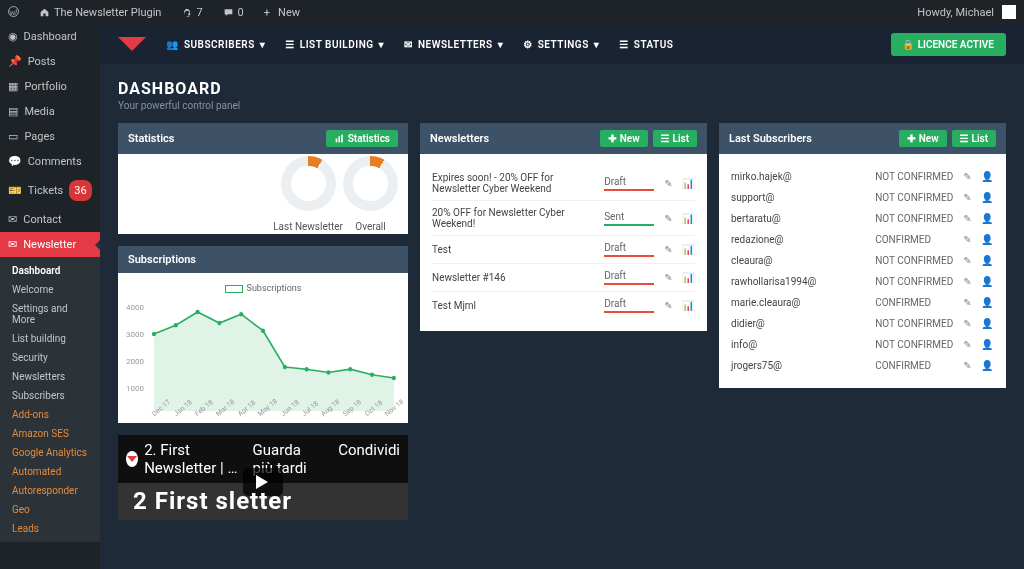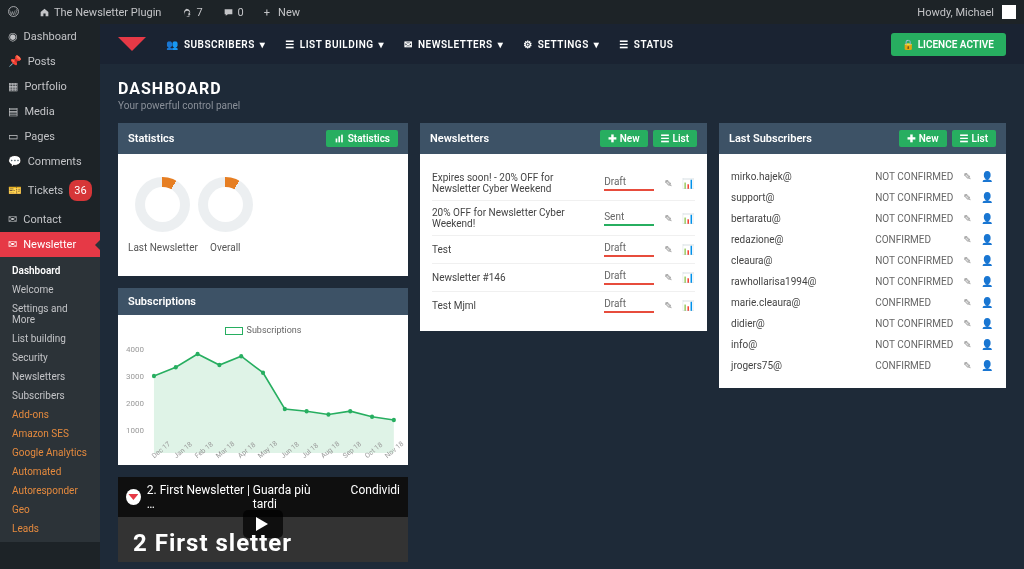--- a/index.html
+++ b/index.html
@@ -26,21 +26,21 @@
 .page-subtitle{font-size:10px;color:#8a9099;margin-top:2px}
 .panels{display:flex;gap:12px;padding:0 18px;align-items:flex-start}
 .col-left{width:290px;display:flex;flex-direction:column;gap:12px}
 .col-mid{width:290px}
 .col-right{width:290px}
 .panel{background:#fff;color:#333;border-radius:0}
 .panel-header{background:#3d5266;color:#fff;padding:7px 10px;display:flex;justify-content:space-between;align-items:center;font-size:11px;font-weight:600}
 .panel-btn{background:#27ae60;color:#fff;padding:3px 8px;border-radius:2px;font-size:10px;display:inline-flex;align-items:center;gap:3px;cursor:pointer}
 .panel-btns{display:flex;gap:5px}
 .panel-body{padding:12px}
-.donuts{display:flex;justify-content:flex-start;padding:23px 10px}
+.donuts{display:flex;justify-content:flex-end;padding:2px 10px}
 .donut-wrap{text-align:center}
 .donut{width:55px;height:55px;border-radius:50%;background:conic-gradient(#e67e22 0 30deg,#eceff1 30deg 360deg);display:flex;align-items:center;justify-content:center;margin:0 auto 10px}
 .donut::after{content:"";width:35px;height:35px;border-radius:50%;background:#fff}
 .donut-label{font-size:10px;color:#555}
 .nl-row{display:flex;justify-content:space-between;align-items:center;padding:6px 0;font-size:10px;color:#444;border-bottom:1px solid #f0f0f0}
 .nl-row:last-child{border:0}
 .nl-title{flex:1;padding-right:8px}
 .nl-status{width:50px;position:relative}
 .nl-status-label{font-size:10px;color:#666;}
 .nl-status-bar{height:2px;margin-top:2px}
@@ -53,21 +53,21 @@
 .sub-icons{display:flex;gap:10px;color:#888}
 .chart-area{padding:10px;position:relative;height:150px}
 .chart-legend{text-align:center;font-size:9px;color:#666;margin-bottom:8px}
 .chart-legend-box{display:inline-block;width:18px;height:8px;border:1px solid #27ae60;margin-right:4px;vertical-align:middle}
 .chart-svg{width:100%;height:110px}
 .y-axis{position:absolute;left:8px;top:30px;font-size:8px;color:#999;display:flex;flex-direction:column;justify-content:space-between;height:90px}
 .x-axis{display:flex;justify-content:space-between;padding:0 25px;font-size:7px;color:#999;transform:rotate(-0deg)}
 .x-axis span{transform:rotate(-40deg);transform-origin:left;white-space:nowrap}
 .doc-panel .panel-body{padding:0}
 .video{position:relative;background:#333;height:85px;overflow:hidden}
-.video-header{position:absolute;top:0;left:0;right:0;background:rgba(0,0,0,.7);padding:6px 8px;display:flex;align-items:center;justify-content:space-between;font-size:12px;color:#fff}
+.video-header{position:absolute;top:0;left:0;right:0;background:rgba(0,0,0,.7);padding:6px 8px;display:flex;align-items:center;justify-content:space-between;font-size:15px;color:#fff}
 .video-header-left{display:flex;align-items:center;gap:6px}
 .video-logo{width:16px;height:16px;background:#fff;border-radius:50%;display:flex;align-items:center;justify-content:center}
 .video-logo-inner{width:10px;height:6px;background:#e63946;clip-path:polygon(0 0,50% 100%,100% 0)}
 .video-title-overlay{position:absolute;bottom:5px;left:15px;font-size:24px;font-weight:700;color:#fff;letter-spacing:1px}
 .play-btn{position:absolute;left:50%;top:55%;transform:translate(-50%,-50%);width:40px;height:28px;background:rgba(0,0,0,.7);border-radius:5px;display:flex;align-items:center;justify-content:center}
 .play-btn::after{content:"";border:7px solid transparent;border-left:12px solid #fff;margin-left:4px}
 .ic{width:11px;height:11px;display:inline-block}
 svg{display:block}
 </style>
 </head>

